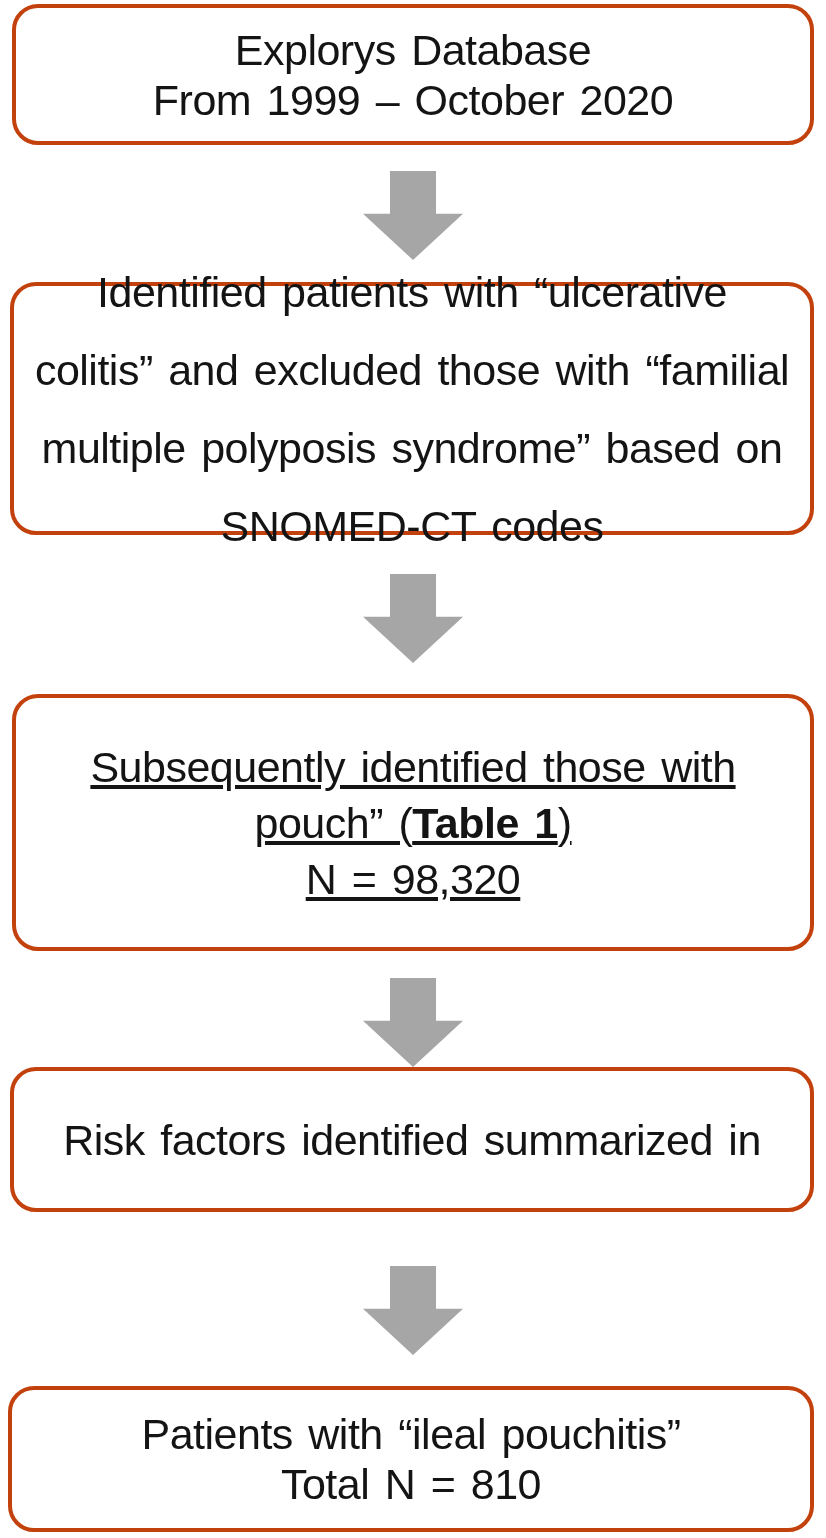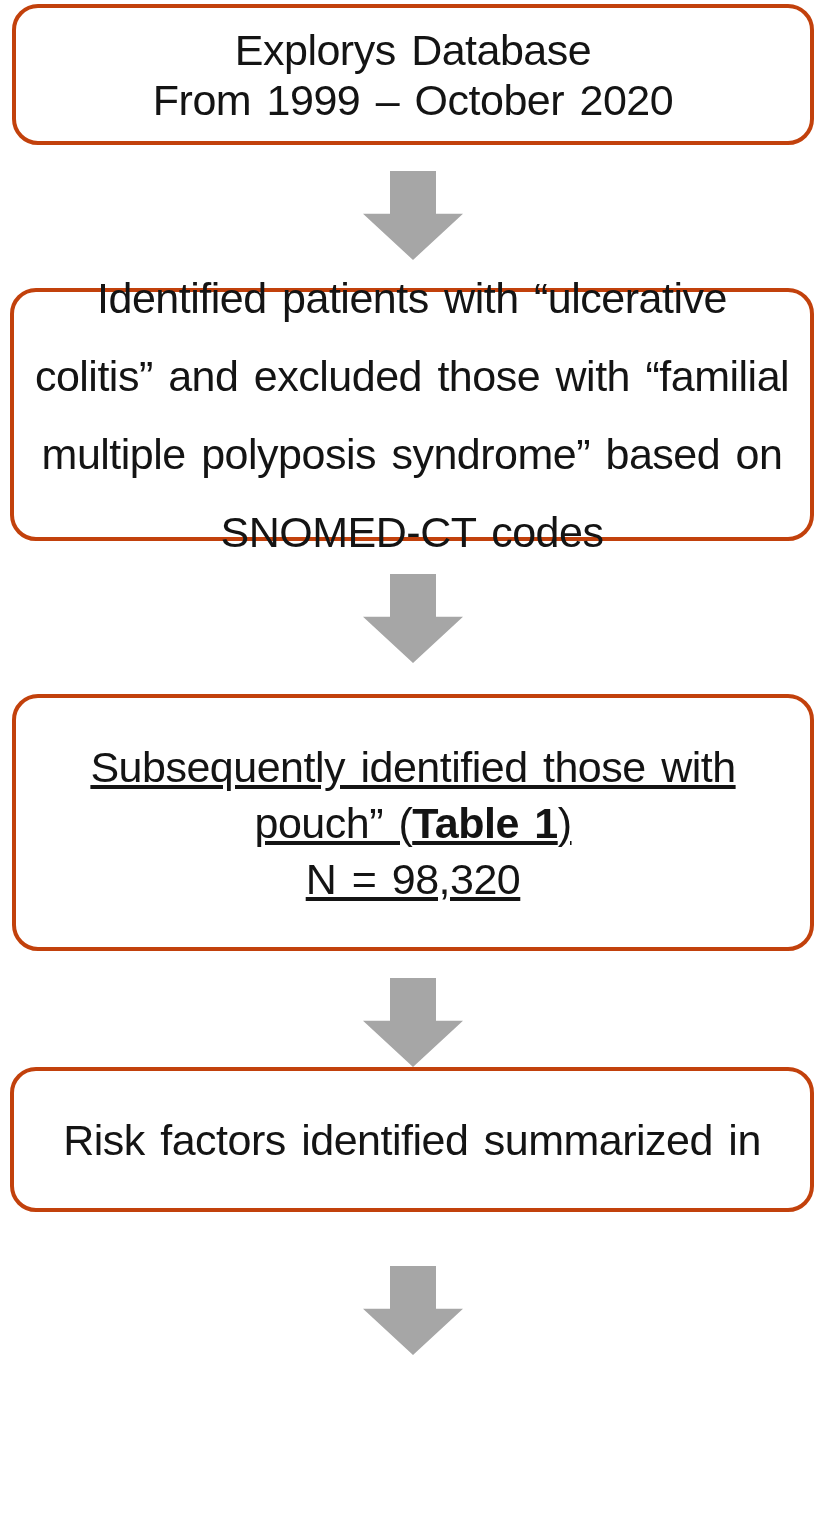--- a/index.html
+++ b/index.html
@@ -51,21 +51,21 @@
 
 <div class="figure">
 
   <div class="flow-box lh-tight" style="top:4px; left:12px; width:802px; height:141px;">
     <div class="box-line">Explorys Database</div>
     <div class="box-line">From 1999 – October 2020</div>
   </div>
 
   <div class="arrow" style="top: 171px; background: rgb(166, 166, 166);"></div>
 
-  <div class="flow-box" style="top:288px; left:10px; width:804px; height:253px;gap:22px;">
+  <div class="flow-box" style="top:282px; left:10px; width:804px; height:253px;gap:22px;">
     <div class="box-line">Identified patients with “ulcerative</div>
     <div class="box-line">colitis” and excluded those with “familial</div>
     <div class="box-line">multiple polyposis syndrome” based on</div>
     <div class="box-line">SNOMED-CT codes</div>
   </div>
 
   <div class="arrow" style="top: 574px; background: rgb(166, 166, 166);"></div>
 
   <div class="flow-box" style="top:694px; left:12px; width:802px; height:257px;text-decoration:underline;">
     <div class="box-line">Subsequently identified those with</div>
@@ -74,14 +74,18 @@
   </div>
 
   <div class="arrow" style="top: 978px; background: rgb(166, 166, 166);"></div>
 
   <div class="flow-box" style="top:1067px; left:10px; width:804px; height:145px;">
     <div class="box-line">Risk factors identified summarized in</div>
   </div>
 
   <div class="arrow" style="top: 1266px; background: rgb(166, 166, 166);"></div>
 
+  <div class="flow-box lh-tight" style="top:1386px; left:8px; width:806px; height:146px;">
+    <div class="box-line">Patients with “ileal pouchitis”</div>
+    <div class="box-line">Total N = 810</div>
+  </div>
 
 </div>
 
 </body></html>

